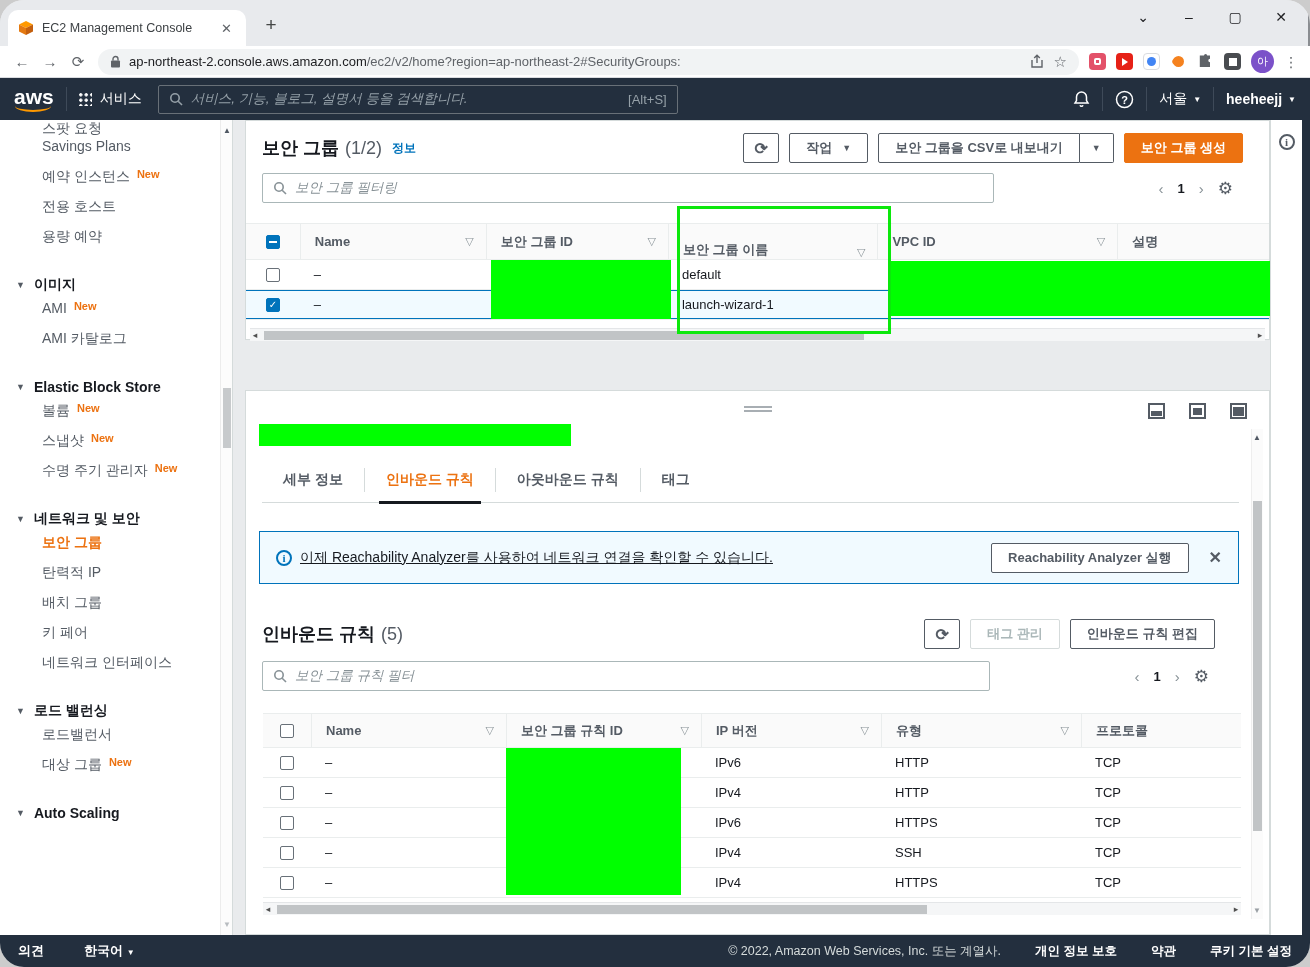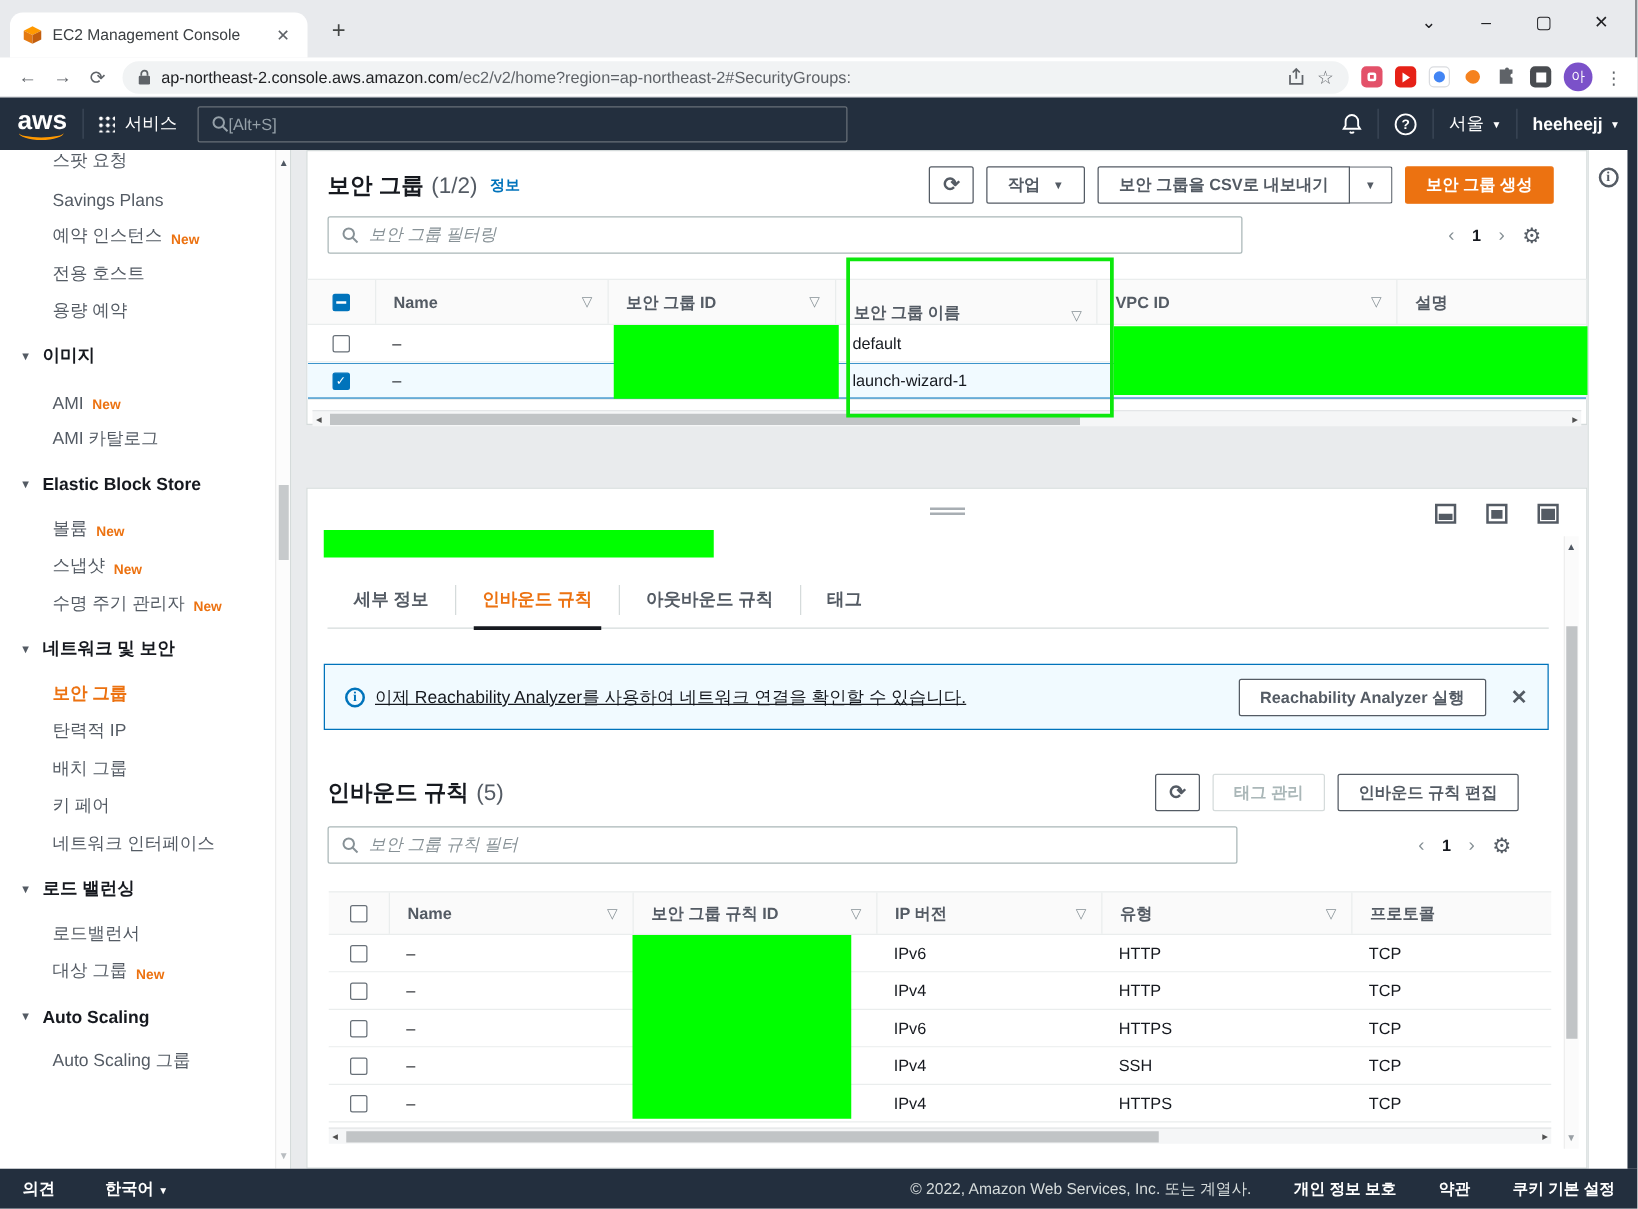--- a/index.html
+++ b/index.html
@@ -1,18 +1,18 @@
 <!DOCTYPE html>
 <html><head>
 <meta charset="utf-8">
 <style>
   * { margin:0; padding:0; box-sizing:border-box; }
   body { background:#ccc; }
   .screen { position:relative; width:1310px; height:967px; overflow:hidden; background:#e9ebed;
-            font-family:"Liberation Sans", sans-serif; }
+            font-family:"Liberation Sans", sans-serif;border-radius:24px; }
 
   
   .titlebar { position:absolute; top:0; left:0; right:0; height:46px; background:#e8eaed; border-right:2px solid #8a8d91;}
   .tab { position:absolute; left:8px; bottom:0; width:238px; height:36px; background:#fff;
          border-radius:10px 10px 0 0; display:flex; align-items:center; padding:0 10px; }
   .tab-title { font-size:12.5px; color:#3c4043; margin-left:8px; flex:1; white-space:nowrap; overflow:hidden; }
   .tab-close { color:#5f6368; font-size:13px; padding:0 4px; }
   .newtab { position:absolute; left:258px; top:12px; width:26px; height:26px; color:#444746;
             font-size:19px; display:flex; align-items:center; justify-content:center; }
   .win-controls { position:absolute; right:4px; top:0; height:34px; display:flex; align-items:center; }
@@ -51,21 +51,21 @@
   .nav-kbd { color:#95a0a8; font-size:13px; }
   .nav-right { margin-left:auto; display:flex; align-items:center; }
   .nav-item { font-size:14px; display:flex; align-items:center; gap:6px; }
   .nav-user { font-weight:700; }
   .caret-w { font-size:8px; color:#fff; }
 
   
   .sidebar { position:absolute; top:120px; bottom:32px; left:0; width:233px; background:#fff;
              border-right:1px solid #d5dbdb; overflow:hidden; }
   .side-list { padding-top:0; }
-  .side-item { height:30px; display:flex; align-items:flex-end; padding-left:42px; font-size:14px;
+  .side-item { height:30px; display:flex; align-items:flex-start; padding-left:42px; font-size:14px;
                color:#545b64; white-space:nowrap; }
   .side-item.cutoff { height:18px; align-items:flex-end; overflow:hidden; color:#545b64; }
   .side-item.active { color:#ec7211; font-weight:700; }
   .side-header { height:30px; display:flex; align-items:center; padding-left:16px; font-size:14px;
                  font-weight:700; color:#16191f; margin-top:12px; white-space:nowrap; }
   .side-header .tri { font-size:9px; color:#545b64; margin-right:9px; }
   .badge-new { color:#ec7211; font-size:11px; font-weight:700; margin-left:7px; }
   .side-scroll { position:absolute; top:0; right:0; bottom:0; width:12px; background:#fcfcfc;
                  border-left:1px solid #ececec; }
   .side-scroll .up { position:absolute; top:6px; left:2px; font-size:8px; color:#505863; }
@@ -252,20 +252,21 @@
     <span class="nav-div"></span>
     <span class="nav-services">
       <span class="grid-ic"></span>
       <span>서비스</span>
     </span>
     <div class="nav-search">
       <svg width="14" height="14" viewBox="0 0 14 14">
         <circle cx="6" cy="6" r="4.2" fill="none" stroke="#95a0a8" stroke-width="1.6"></circle>
         <line x1="9.2" y1="9.2" x2="13" y2="13" stroke="#95a0a8" stroke-width="1.6"></line>
       </svg>
+      <span class="nav-search-ph">서비스, 기능, 블로그, 설명서 등을 검색합니다.</span>
       <span class="nav-kbd">[Alt+S]</span>
     </div>
     <div class="nav-right">
       <svg width="17" height="18" viewBox="0 0 17 18">
         <path d="M8.5 2a5 5 0 0 0-5 5v3.6L2 13h13l-1.5-2.4V7a5 5 0 0 0-5-5z" fill="none" stroke="#fff" stroke-width="1.5"></path>
         <path d="M7 15.3a1.6 1.6 0 0 0 3 0" fill="none" stroke="#fff" stroke-width="1.5"></path>
       </svg>
       <span class="nav-div"></span>
       <svg width="19" height="19" viewBox="0 0 19 19">
         <circle cx="9.5" cy="9.5" r="8" fill="none" stroke="#fff" stroke-width="1.5"></circle>
@@ -355,23 +356,20 @@
         <div class="side-item">
           <span>로드밸런서</span>
         </div>
         <div class="side-item">
           <span>대상 그룹</span>
           <span class="badge-new">New</span>
         </div>
         <div class="side-header">
           <span class="tri">▼</span>
           <span>Auto Scaling</span>
-        </div>
-        <div class="side-item">
-          <span>Auto Scaling 그룹</span>
         </div>
       </div>
     <div class="side-scroll">
       <span class="up">▲</span>
       <span class="side-thumb"></span>
       <span class="dn">▼</span>
     </div>
   </div>
 
   <div class="main">

